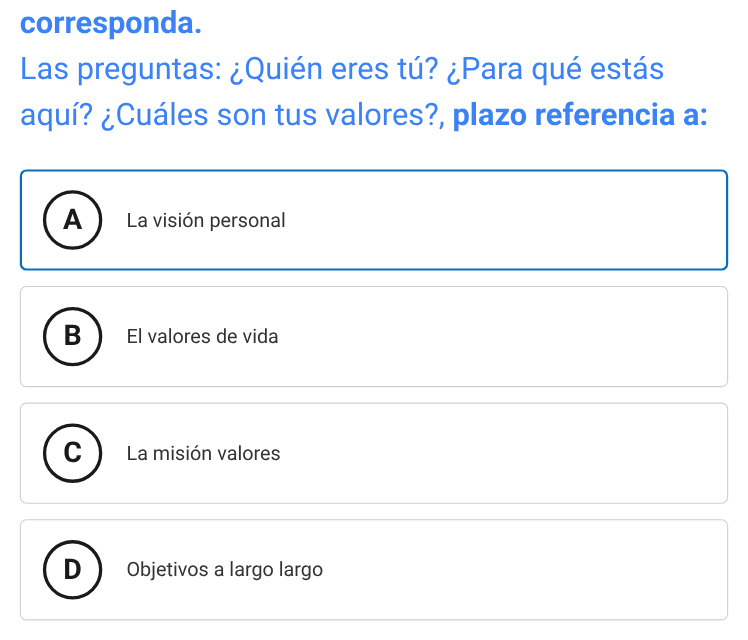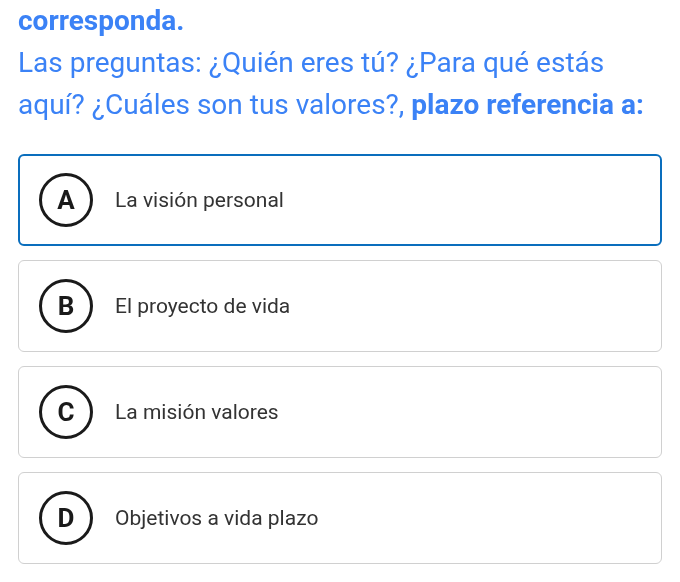--- a/index.html
+++ b/index.html
@@ -49,42 +49,42 @@
       border-radius: 50%;
       display: flex;
       align-items: center;
       justify-content: center;
       font-size: 26px;
       font-weight: 700;
       color: #1a1a1a;
       margin-right: 22px;
     }
     .option-text {
-      font-size: 21px;
+      font-size: 18px;
       color: #333333;
     }
   </style>
 </head>
 <body>
 
 <div class="question-text">
   <span class="bold">corresponda.</span><br>
   <span>Las preguntas: ¿Quién eres tú? ¿Para qué estás aquí? ¿Cuáles son tus valores?, </span><span class="bold">plazo referencia a:</span>
 </div>
 
 <div class="options">
   <div class="option selected">
     <div class="option-letter">A</div>
     <div class="option-text">La visión personal</div>
   </div>
   <div class="option">
     <div class="option-letter">B</div>
-    <div class="option-text">El proyecto de vida</div>
+    <div class="option-text">El valores de vida</div>
   </div>
   <div class="option">
     <div class="option-letter">C</div>
     <div class="option-text">La misión valores</div>
   </div>
   <div class="option">
     <div class="option-letter">D</div>
-    <div class="option-text">Objetivos a vida plazo</div>
+    <div class="option-text">Objetivos a largo largo</div>
   </div>
 </div>
 
 </body></html>

